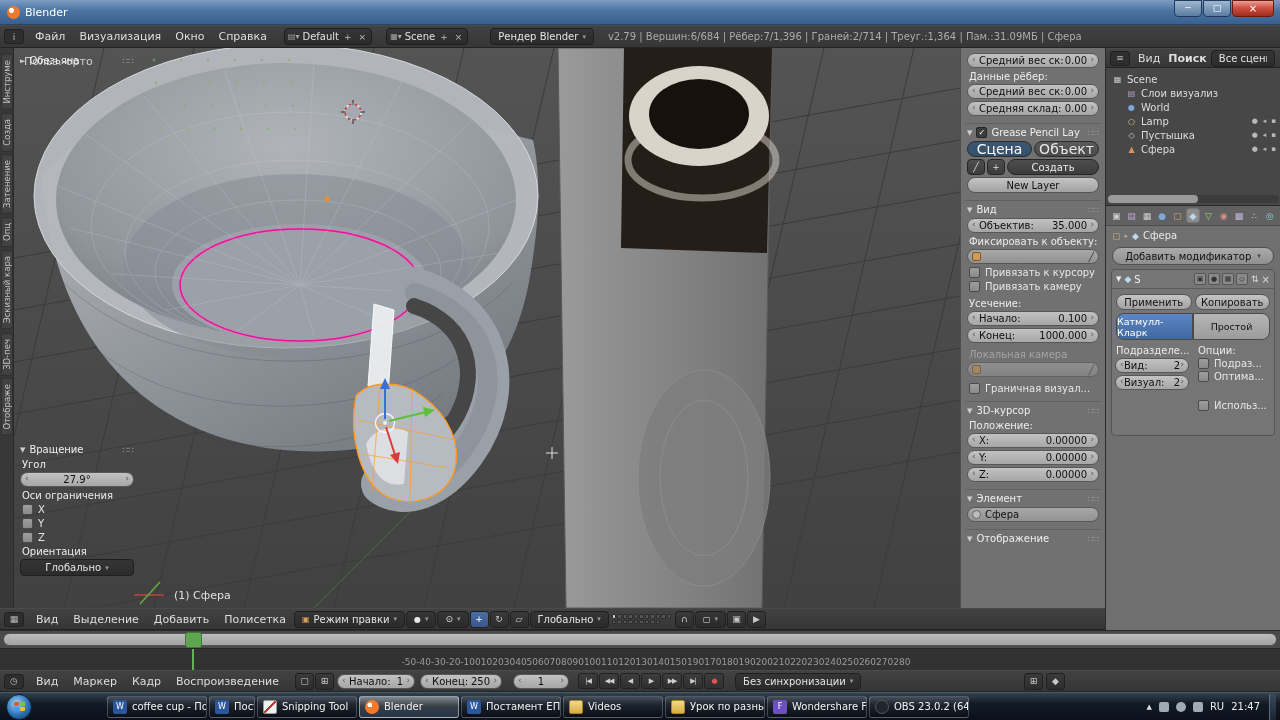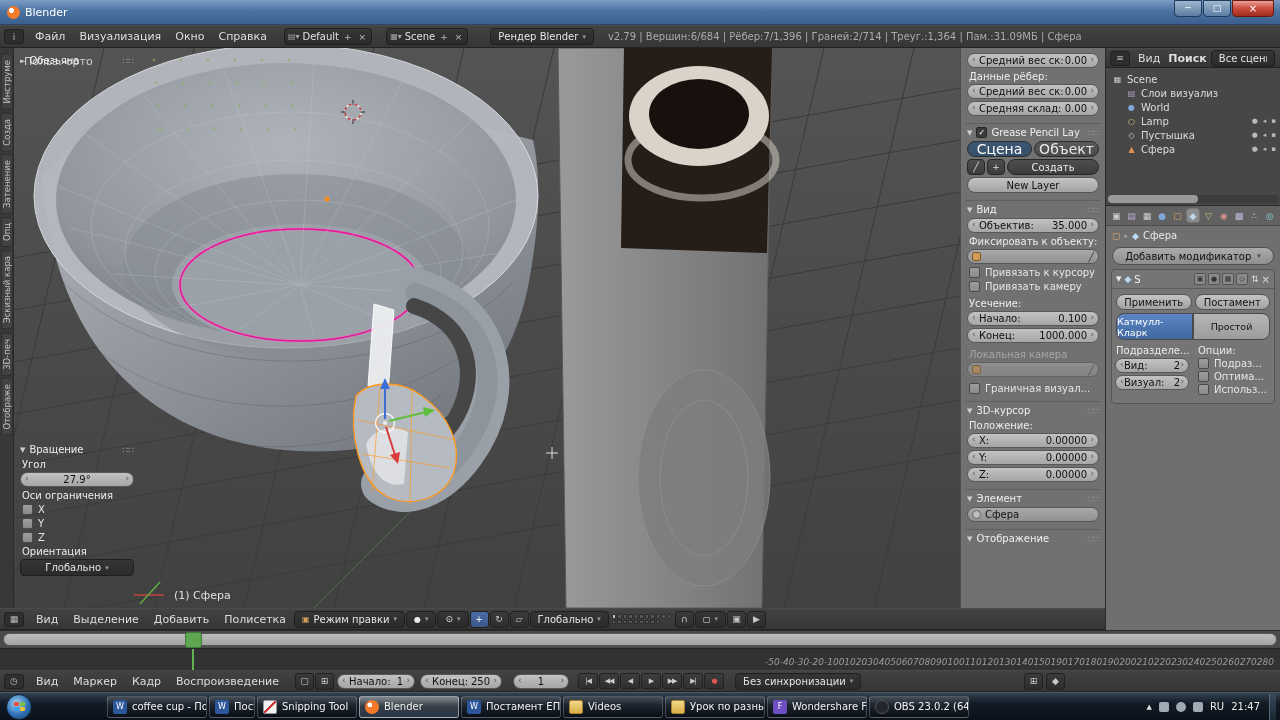--- a/index.html
+++ b/index.html
@@ -575,21 +575,21 @@
           <span class="mh-ic">▣</span>
           <span class="mh-ic">●</span>
           <span class="mh-ic">▦</span>
           <span class="mh-ic">◇</span>
         </span>
         <span style="color:#ddd;font-size:9px;">⇅</span>
         <span style="color:#ddd;font-size:10px;">×</span>
       </div>
       <div style="display:flex;gap:3px;margin:5px 4px 2px 4px;">
         <div class="lightbtn grow" style="margin:0;">Применить</div>
-        <div class="lightbtn grow" style="margin:0;">Постамент</div>
+        <div class="lightbtn grow" style="margin:0;">Копировать</div>
       </div>
       <div style="display:flex;margin:3px 4px;">
         <div class="togbtn active" style="border-radius:8px 0 0 8px;">Катмулл-Кларк</div>
         <div class="togbtn" style="border-radius:0 8px 8px 0;">Простой</div>
       </div>
       <div style="display:flex;gap:2px;">
         <div style="flex:1;min-width:0;">
           <div class="nlabel" style="margin:2px 4px;">Подразделе...</div>
           <div class="nslider" style="margin:2px 3px;padding:0 8px;">
             <span>Вид:</span>
@@ -603,36 +603,36 @@
         <div style="flex:1;min-width:0;">
           <div class="nlabel" style="margin:2px 4px;">Опции:</div>
           <label class="chk" style="margin:2px 4px;">
               <span class="box"></span>
               <span>Подраз...</span>
             </label>
           <label class="chk" style="margin:2px 4px;">
               <span class="box"></span>
               <span>Оптима...</span>
             </label>
-          <label class="chk" style="margin:2px 4px;">
+          <label class="chk" style="margin:18px 4px;">
               <span class="box"></span>
               <span>Использ...</span>
             </label>
         </div>
       </div>
     </div>
   </div>
 
   <div class="region" style="left:0;top:630px;width:1280px;height:18px;background:#4a4a4a;border-top:1px solid #2a2a2a;">
     <div style="position:absolute;left:3px;top:2px;width:1274px;height:13px;background:linear-gradient(#bdbdbd,#a2a2a2);border-radius:7px;border:1px solid #555;"></div>
     <div style="position:absolute;left:185px;top:1px;width:17px;height:16px;background:#5fa653;border:1px solid #3f7a38;border-radius:3px;"></div>
   </div>
 
   <div class="region" style="left:0;top:648px;width:1280px;height:22px;background:#323232;border-top:1px solid #252525;">
-    <div style="position:absolute;left:38px;right:6px;bottom:3px;display:flex;justify-content:flex-end;font-style:italic;">
+    <div style="position:absolute;left:38px;right:6px;bottom:3px;display:flex;justify-content:center;">
 
     <span class="rlab">-50</span>
         <span class="rlab">-40</span>
         <span class="rlab">-30</span>
         <span class="rlab">-20</span>
         <span class="rlab">-10</span>
         <span class="rlab">0</span>
         <span class="rlab">10</span>
         <span class="rlab">20</span>
         <span class="rlab">30</span>

